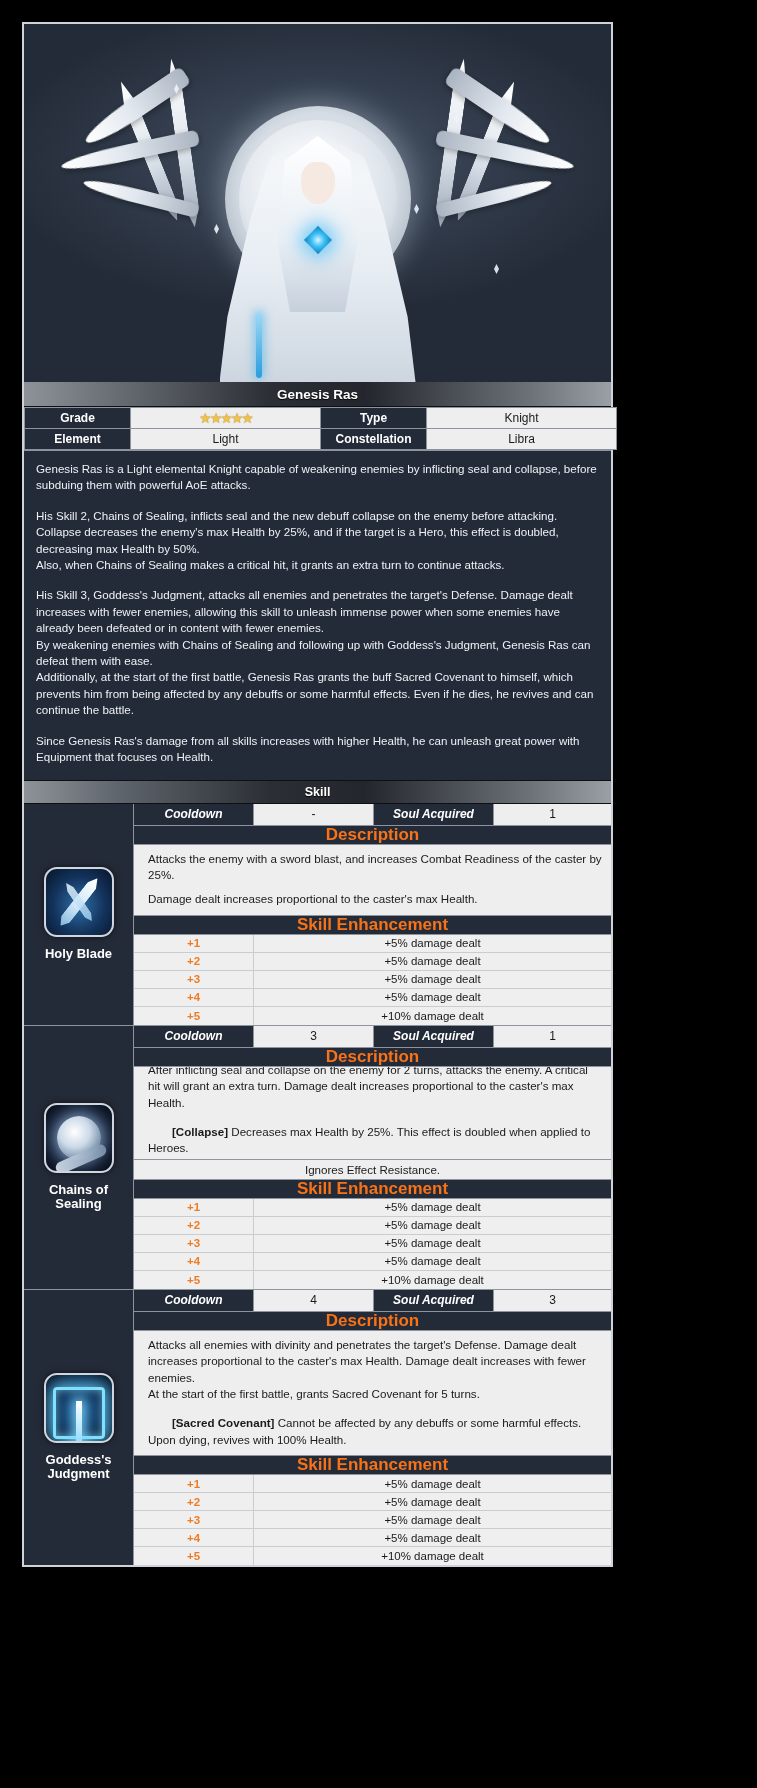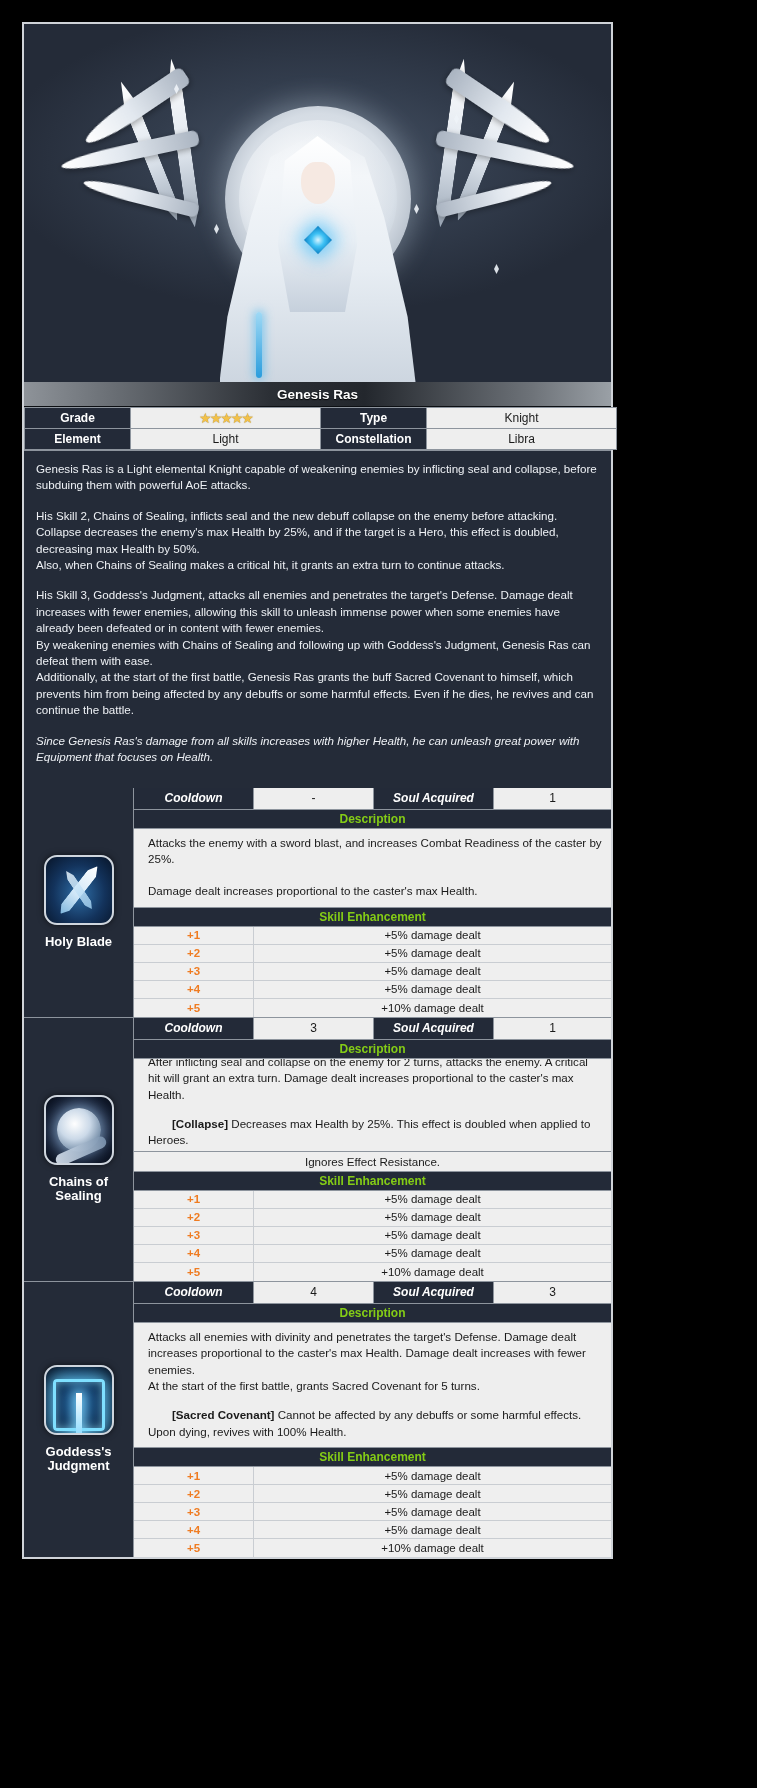--- a/index.html
+++ b/index.html
@@ -156,21 +156,21 @@
   
   .lore {
     background: #242b38;
     color: #eef1f5;
     font-size: 11.6px;
     line-height: 16.4px;
     padding: 10px 12px 12px 12px;
     border-top: 1px solid #8d949d;
   }
   .lore p { margin-bottom: 14px; }
-  .lore p:last-child { margin-bottom: 10px; font-style: italic; }
+  .lore p:last-child { margin-bottom: 2px; }
 
   
   .skillband {
     height: 24px;
     background: linear-gradient(90deg,#8e9399 0%, #5f656c 16%, #2b2f35 42%, #23272d 58%, #6c7177 86%, #9aa0a6 100%);
     color: #ffffff;
     font-size: 12.5px; font-weight: bold;
     display: flex; align-items: center; justify-content: center;
     border-top: 1px solid #0c0f13;
     border-bottom: 1px solid #0c0f13;
@@ -264,22 +264,22 @@
     border-right: 1px solid #8d949d;
   }
   .cellval:last-child, .cellhead:last-child { border-right: none; }
 
   .w-cd-h  { flex: 0 0 120px; }
   .w-cd-v  { flex: 0 0 120px; }
   .w-sa-h  { flex: 0 0 120px; }
   .w-sa-v  { flex: 1; }
 
   .bandhead {
-    background: #232a38; color: #84cc16;
-    font-size: 12px; font-weight: bold;
+    background: #232a38; color: #f97316;
+    font-size: 17px; font-weight: bold;
     height: 19px;
     display: flex; align-items: center; justify-content: center;
     border-bottom: 1px solid #8d949d;
     width: 100%;
   }
 
   .desc {
     background: #eeeeee; color: #1a1a1a;
     font-size: 11.6px; line-height: 16.4px;
     padding: 6px 8px 7px 14px;
@@ -370,36 +370,37 @@
     <div class="lore">
       <p>Genesis Ras is a Light elemental Knight capable of weakening enemies by inflicting seal and collapse, before subduing them with powerful AoE attacks.</p>
       <p style="white-space:pre-line">His Skill 2, Chains of Sealing, inflicts seal and the new debuff collapse on the enemy before attacking. Collapse decreases the enemy's max Health by 25%, and if the target is a Hero, this effect is doubled, decreasing max Health by 50%.
 Also, when Chains of Sealing makes a critical hit, it grants an extra turn to continue attacks.</p>
       <p style="white-space:pre-line">His Skill 3, Goddess's Judgment, attacks all enemies and penetrates the target's Defense. Damage dealt increases with fewer enemies, allowing this skill to unleash immense power when some enemies have already been defeated or in content with fewer enemies.
 By weakening enemies with Chains of Sealing and following up with Goddess's Judgment, Genesis Ras can defeat them with ease.
 Additionally, at the start of the first battle, Genesis Ras grants the buff Sacred Covenant to himself, which prevents him from being affected by any debuffs or some harmful effects. Even if he dies, he revives and can continue the battle.</p>
       <p>Since Genesis Ras's damage from all skills increases with higher Health, he can unleash great power with Equipment that focuses on Health.</p>
     </div>
 
+    <div class="skillband">Skill</div>
 
     <div class="skill">
       <div class="skillside">
         <div class="skillicon ic-blade"></div>
         <div class="skillname">Holy Blade</div>
       </div>
       <div class="skillmain">
         <div class="srow">
           <div class="cellhead w-cd-h">Cooldown</div>
           <div class="cellval w-cd-v">-</div>
           <div class="cellhead w-sa-h">Soul Acquired</div>
           <div class="cellval w-sa-v">1</div>
         </div>
         <div class="bandhead">Description</div>
         <div class="desc">
-          <p style="margin-bottom:16px">Attacks the enemy with a sword blast, and increases Combat Readiness of the caster by 25%.</p>
+          <p style="margin-bottom:8px">Attacks the enemy with a sword blast, and increases Combat Readiness of the caster by 25%.</p>
           <p style="margin-bottom:0">Damage dealt increases proportional to the caster's max Health.</p>
         </div>
         <div class="bandhead">Skill Enhancement</div>
         <div class="enh">
           <div class="lv">+1</div>
           <div class="ef">+5% damage dealt</div>
         </div>
         <div class="enh">
           <div class="lv">+2</div>
           <div class="ef">+5% damage dealt</div>

